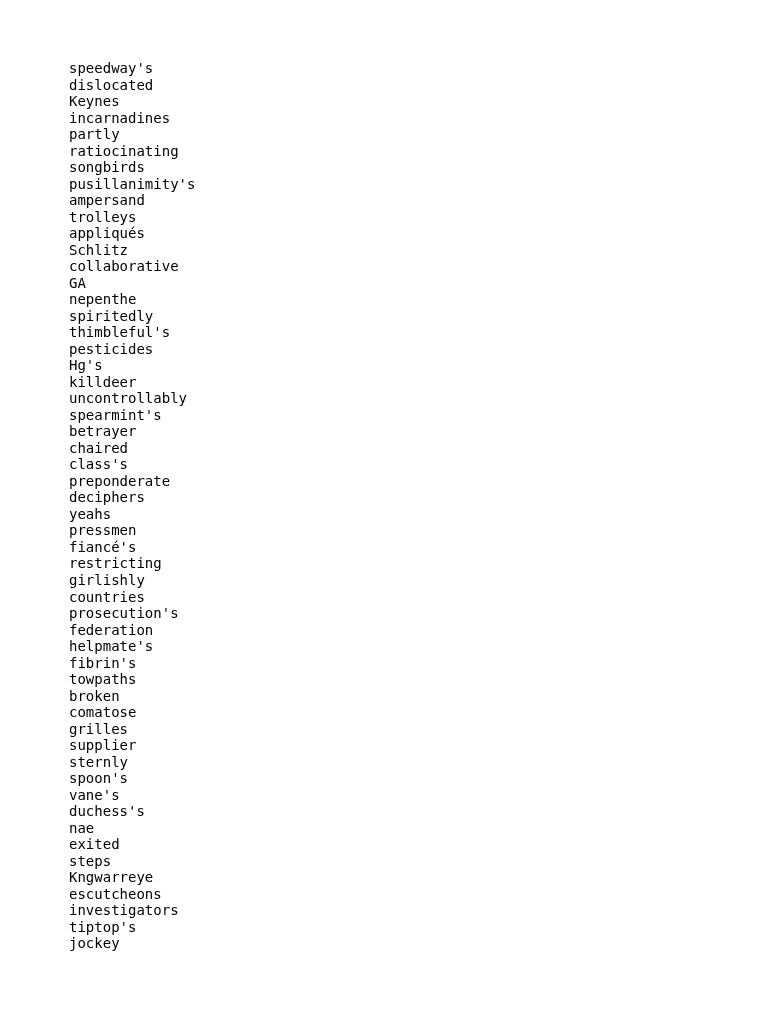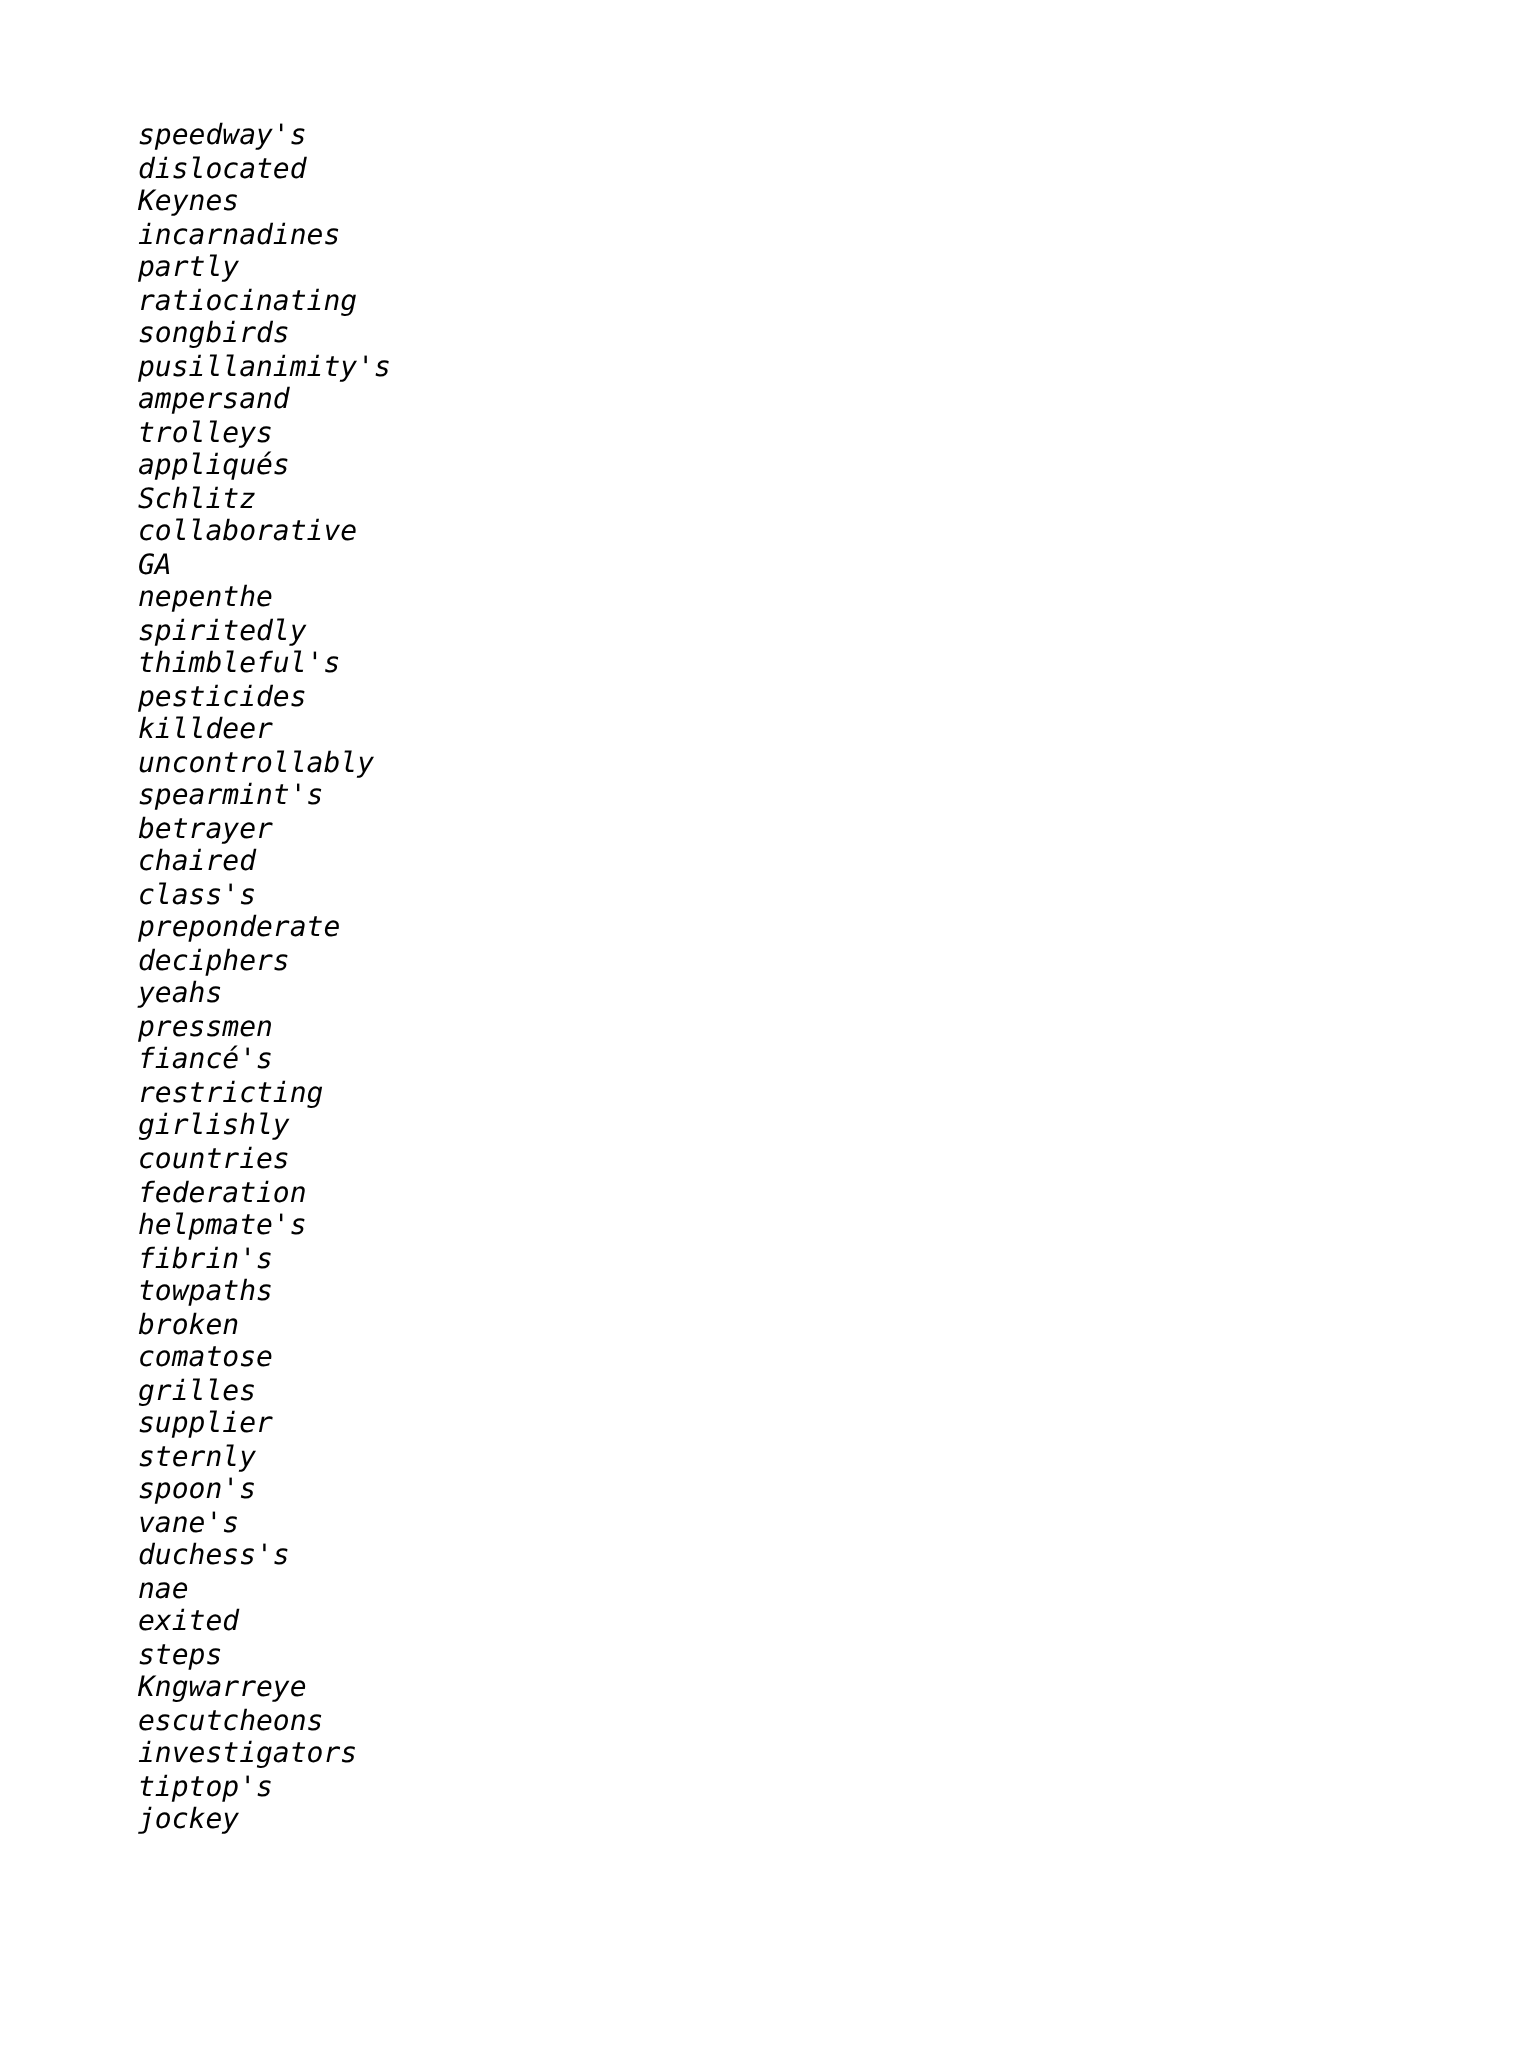--- a/index.html
+++ b/index.html
@@ -14,21 +14,20 @@
       color: #000000;
       padding: 60px 0 60px 69px;
       line-height: 1.18;
     }
     .word-list {
       display: flex;
       flex-direction: column;
     }
     .word-item {
       white-space: nowrap;
-      font-style: italic;
     }
   </style>
 </head>
 <body>
 
 <div class="word-list">
 <div class="word-item">speedway's</div>
     <div class="word-item">dislocated</div>
     <div class="word-item">Keynes</div>
     <div class="word-item">incarnadines</div>
@@ -39,34 +38,36 @@
     <div class="word-item">ampersand</div>
     <div class="word-item">trolleys</div>
     <div class="word-item">appliqués</div>
     <div class="word-item">Schlitz</div>
     <div class="word-item">collaborative</div>
     <div class="word-item">GA</div>
     <div class="word-item">nepenthe</div>
     <div class="word-item">spiritedly</div>
     <div class="word-item">thimbleful's</div>
     <div class="word-item">pesticides</div>
+    <div class="word-item">Hg's</div>
     <div class="word-item">killdeer</div>
     <div class="word-item">uncontrollably</div>
     <div class="word-item">spearmint's</div>
     <div class="word-item">betrayer</div>
     <div class="word-item">chaired</div>
     <div class="word-item">class's</div>
     <div class="word-item">preponderate</div>
     <div class="word-item">deciphers</div>
     <div class="word-item">yeahs</div>
     <div class="word-item">pressmen</div>
     <div class="word-item">fiancé's</div>
     <div class="word-item">restricting</div>
     <div class="word-item">girlishly</div>
     <div class="word-item">countries</div>
+    <div class="word-item">prosecution's</div>
     <div class="word-item">federation</div>
     <div class="word-item">helpmate's</div>
     <div class="word-item">fibrin's</div>
     <div class="word-item">towpaths</div>
     <div class="word-item">broken</div>
     <div class="word-item">comatose</div>
     <div class="word-item">grilles</div>
     <div class="word-item">supplier</div>
     <div class="word-item">sternly</div>
     <div class="word-item">spoon's</div>

